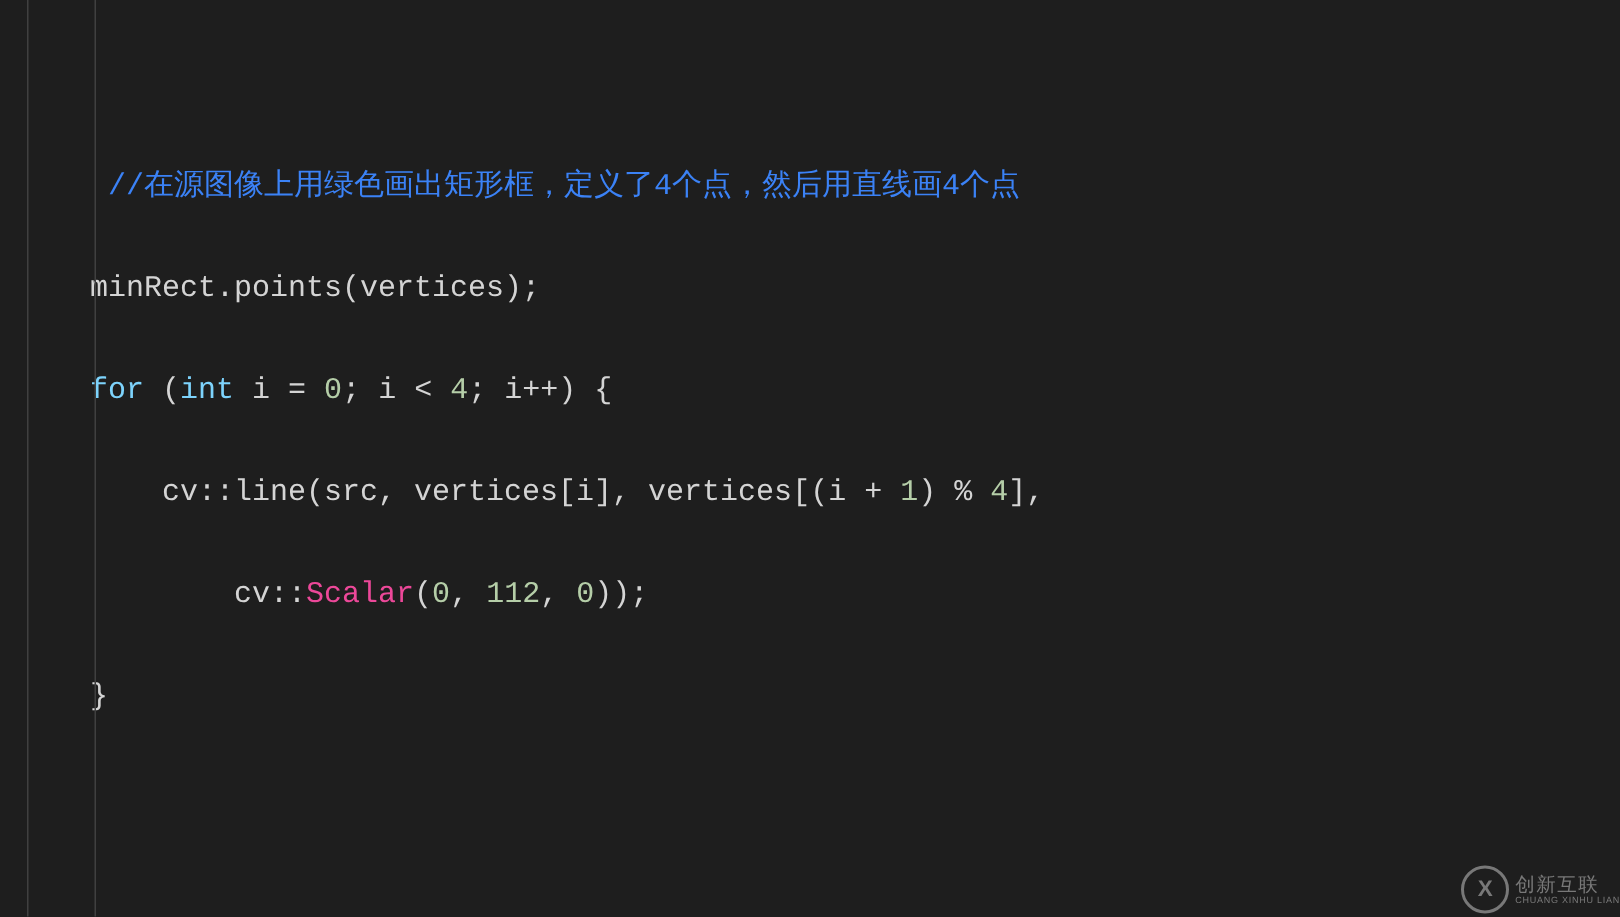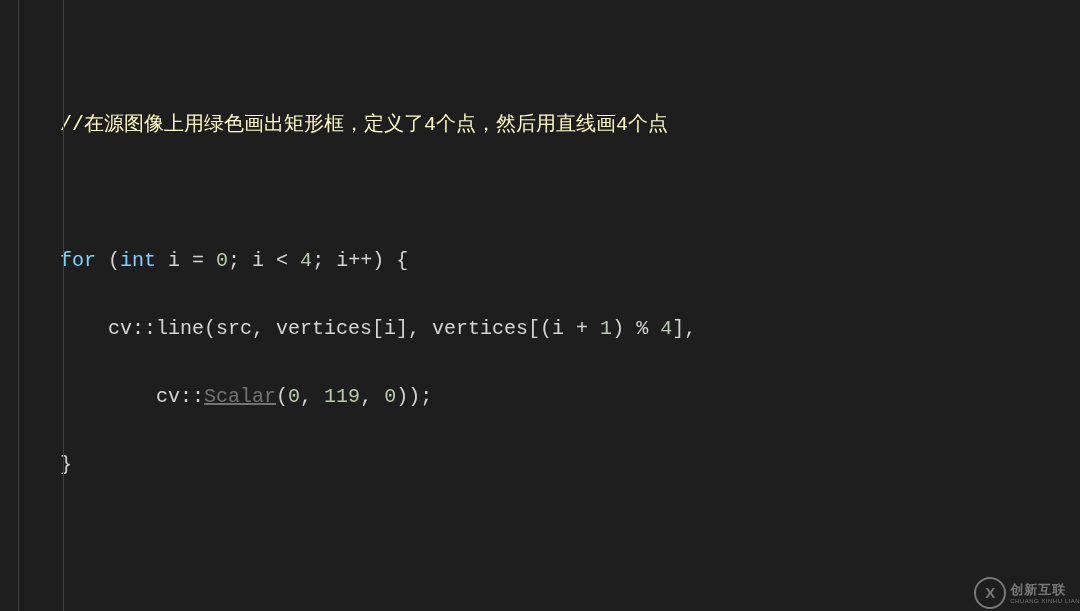--- a/index.html
+++ b/index.html
@@ -12,23 +12,23 @@
     font-family: "Consolas", "Courier New", monospace;
     font-size: 20px;
     line-height: 34px;
   }
   .code-area {
     position: relative;
     padding: 6px 0 0 12px;
     white-space: pre;
     color: #d4d4d4;
   }
-  .tok-comment { color: #fef9c3; }
+  .tok-comment { color: #3b82f6; margin-left: 12px; }
   .tok-keyword { color: #7dd3fc; }
-  .tok-type    { color: #737373; text-decoration: underline; }
+  .tok-type    { color: #ec4899; }
   .tok-plain   { color: #d4d4d4; }
   .tok-num     { color: #b5cea8; }
   .tok-punct   { color: #d4d4d4; }
 
   .guide {
     position: absolute;
     top: 0;
     bottom: 0;
     width: 1px;
     background: #404040;
@@ -57,34 +57,34 @@
     color: #888;
     font-family: sans-serif;
   }
   .watermark-text-box {
     display: flex;
     flex-direction: column;
     line-height: 1;
     font-family: sans-serif;
     color: #888;
   }
-  .wm-line1 { font-size: 13px; font-weight: bold; letter-spacing: 1px; }
+  .wm-line1 { font-size: 13px; font-weight: normal; letter-spacing: 1px; }
   .wm-line2 { font-size: 6px; letter-spacing: 0.5px; margin-top: 2px; }
 </style>
 </head>
 <body>
 
 <div class="code-area">
 <div class="guide" style="left:18px"></div>
 <div class="guide" style="left:63px"></div>
 <div><span>    </span><span class="tok-comment">//在源图像上用绿色画出矩形框，定义了4个点，然后用直线画4个点</span></div>
-<div><span>    </span></div>
+<div><span>    </span><span class="tok-plain">minRect.points(vertices);</span></div>
 <div><span>    </span><span class="tok-keyword">for</span><span class="tok-punct"> (</span><span class="tok-keyword">int</span><span class="tok-plain"> i = </span><span class="tok-num">0</span><span class="tok-plain">; i &lt; </span><span class="tok-num">4</span><span class="tok-plain">; i++) {</span></div>
 <div><span>        </span><span class="tok-plain">cv::line(src, vertices[i], vertices[(i + </span><span class="tok-num">1</span><span class="tok-plain">) % </span><span class="tok-num">4</span><span class="tok-plain">],</span></div>
-<div><span>            </span><span class="tok-plain">cv::</span><span class="tok-type">Scalar</span><span class="tok-punct">(</span><span class="tok-num">0</span><span class="tok-plain">, </span><span class="tok-num">119</span><span class="tok-plain">, </span><span class="tok-num">0</span><span class="tok-punct">));</span></div>
+<div><span>            </span><span class="tok-plain">cv::</span><span class="tok-type">Scalar</span><span class="tok-punct">(</span><span class="tok-num">0</span><span class="tok-plain">, </span><span class="tok-num">112</span><span class="tok-plain">, </span><span class="tok-num">0</span><span class="tok-punct">));</span></div>
 <div><span>    </span><span class="tok-punct">}</span></div>
 <div>&nbsp;</div>
 <div><span>    </span></div>
 
 
 
 
 
 
 

